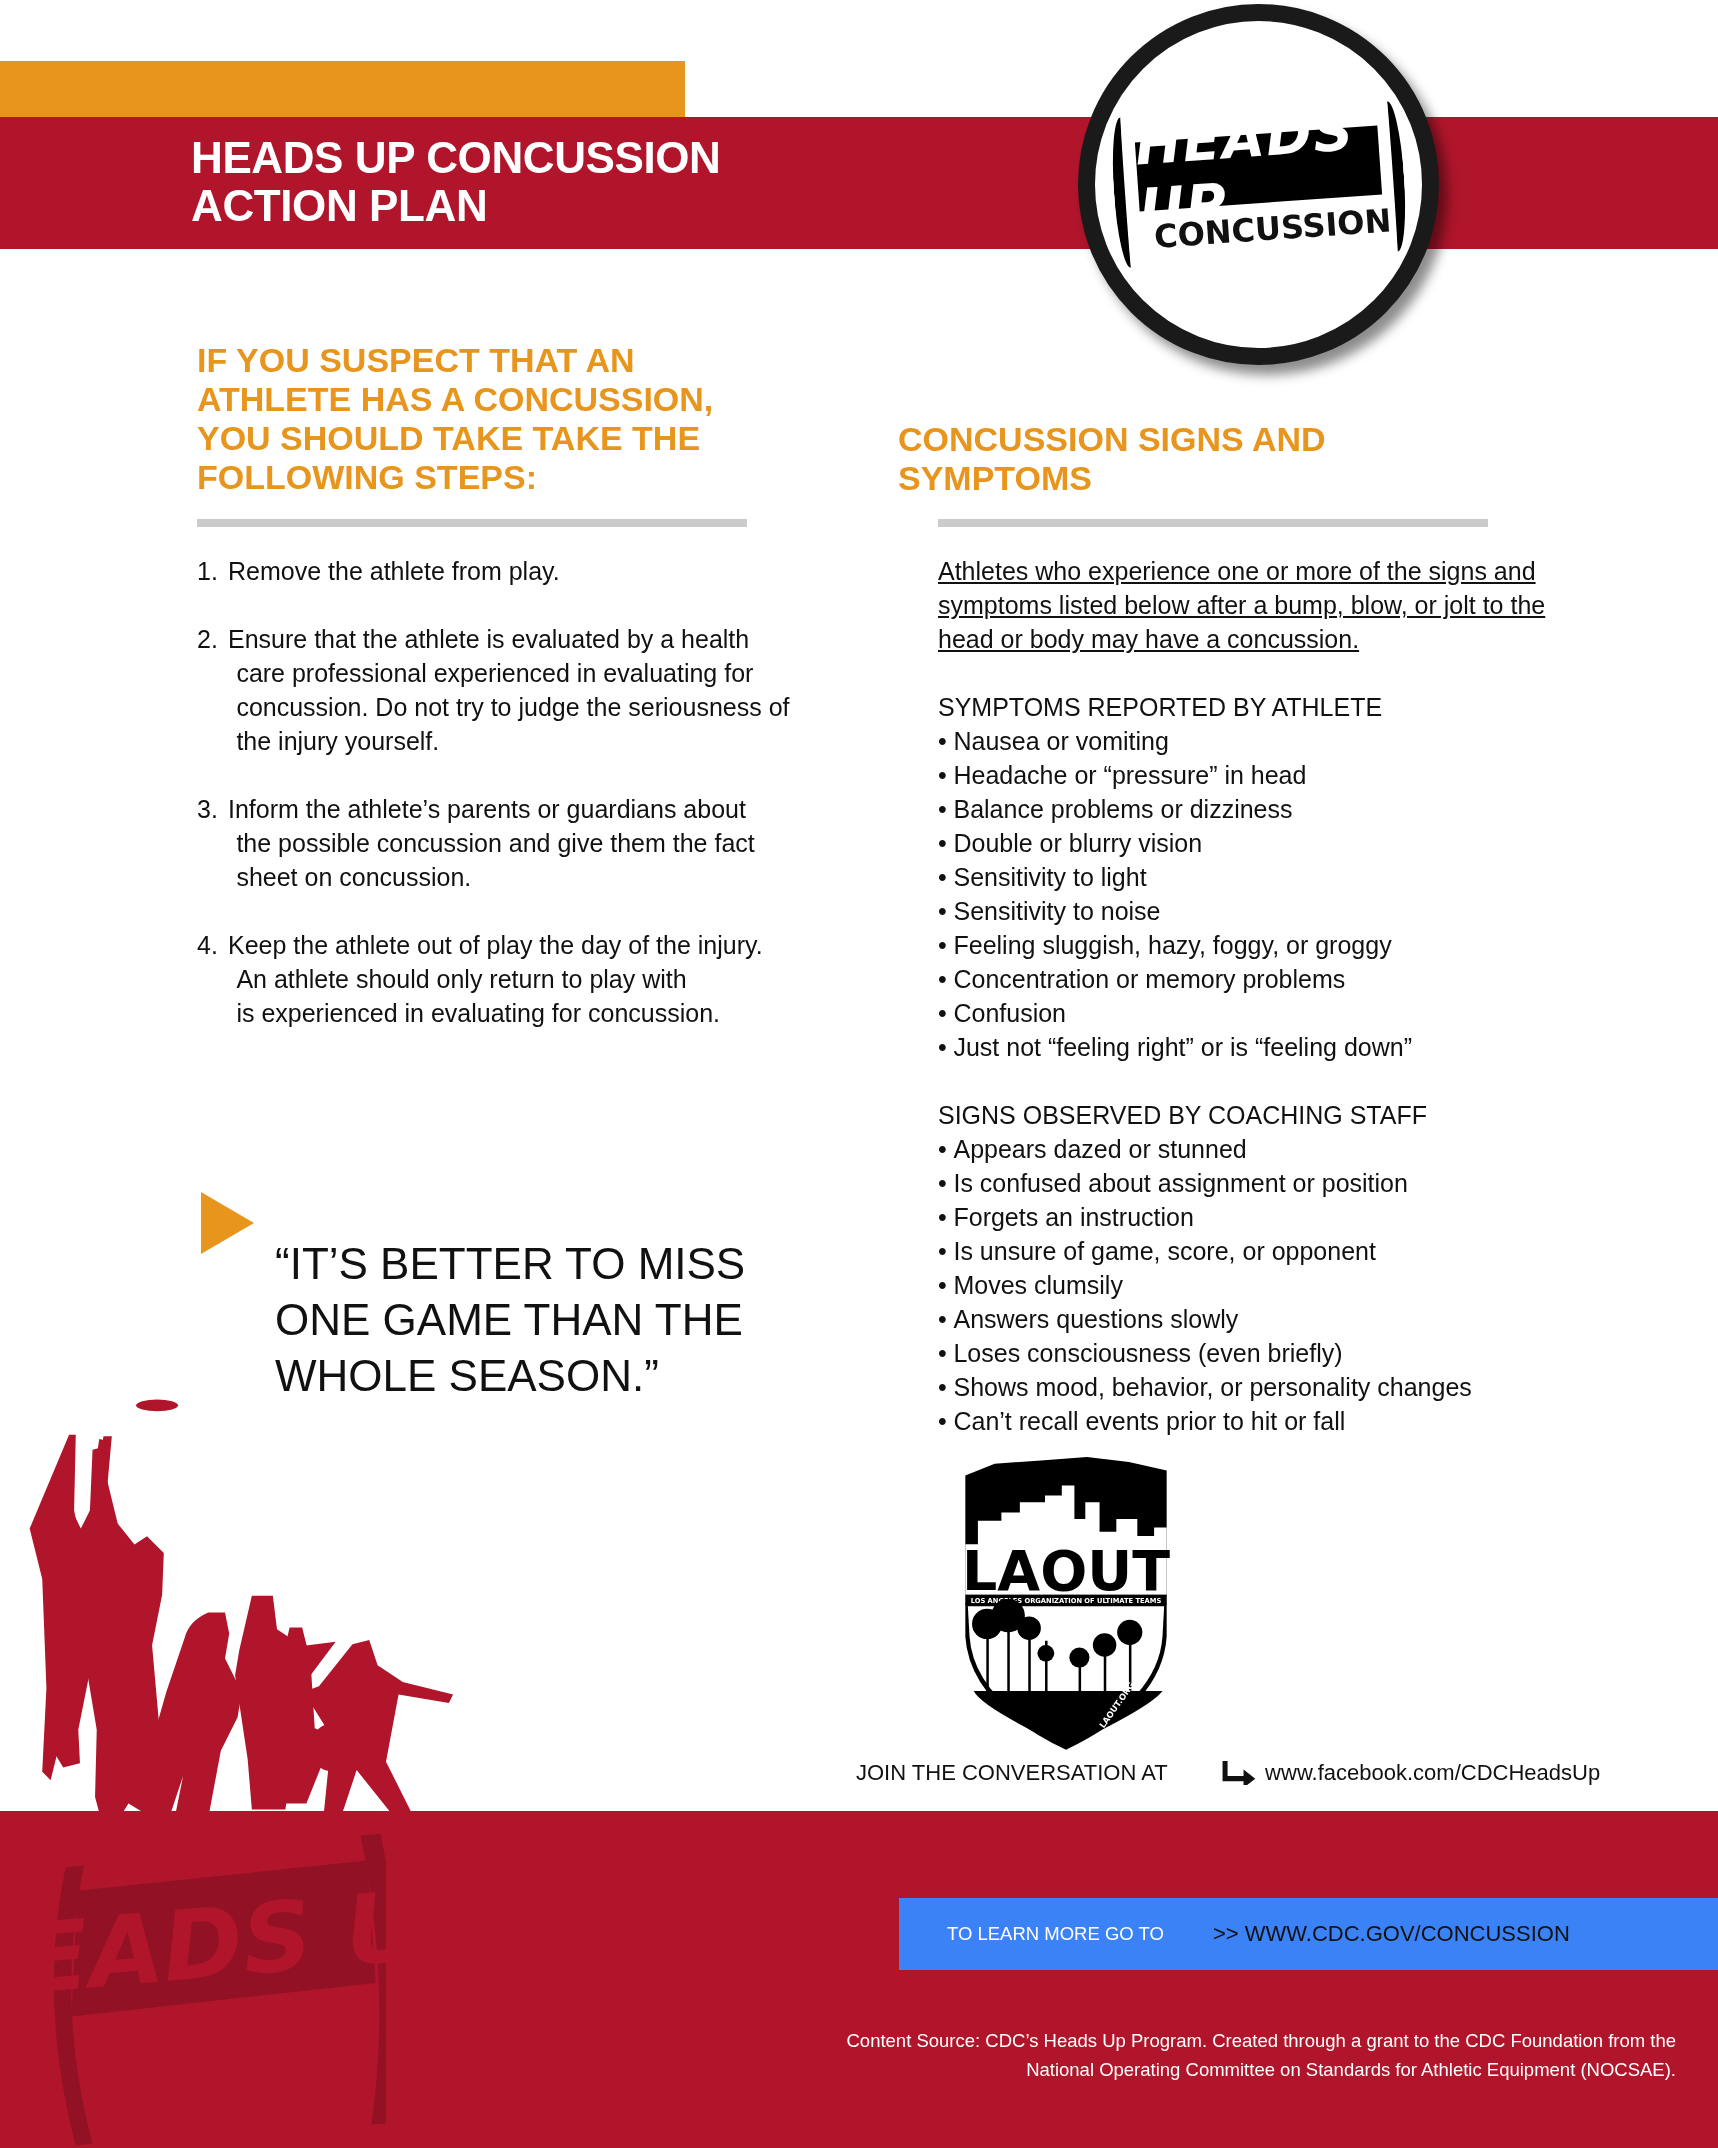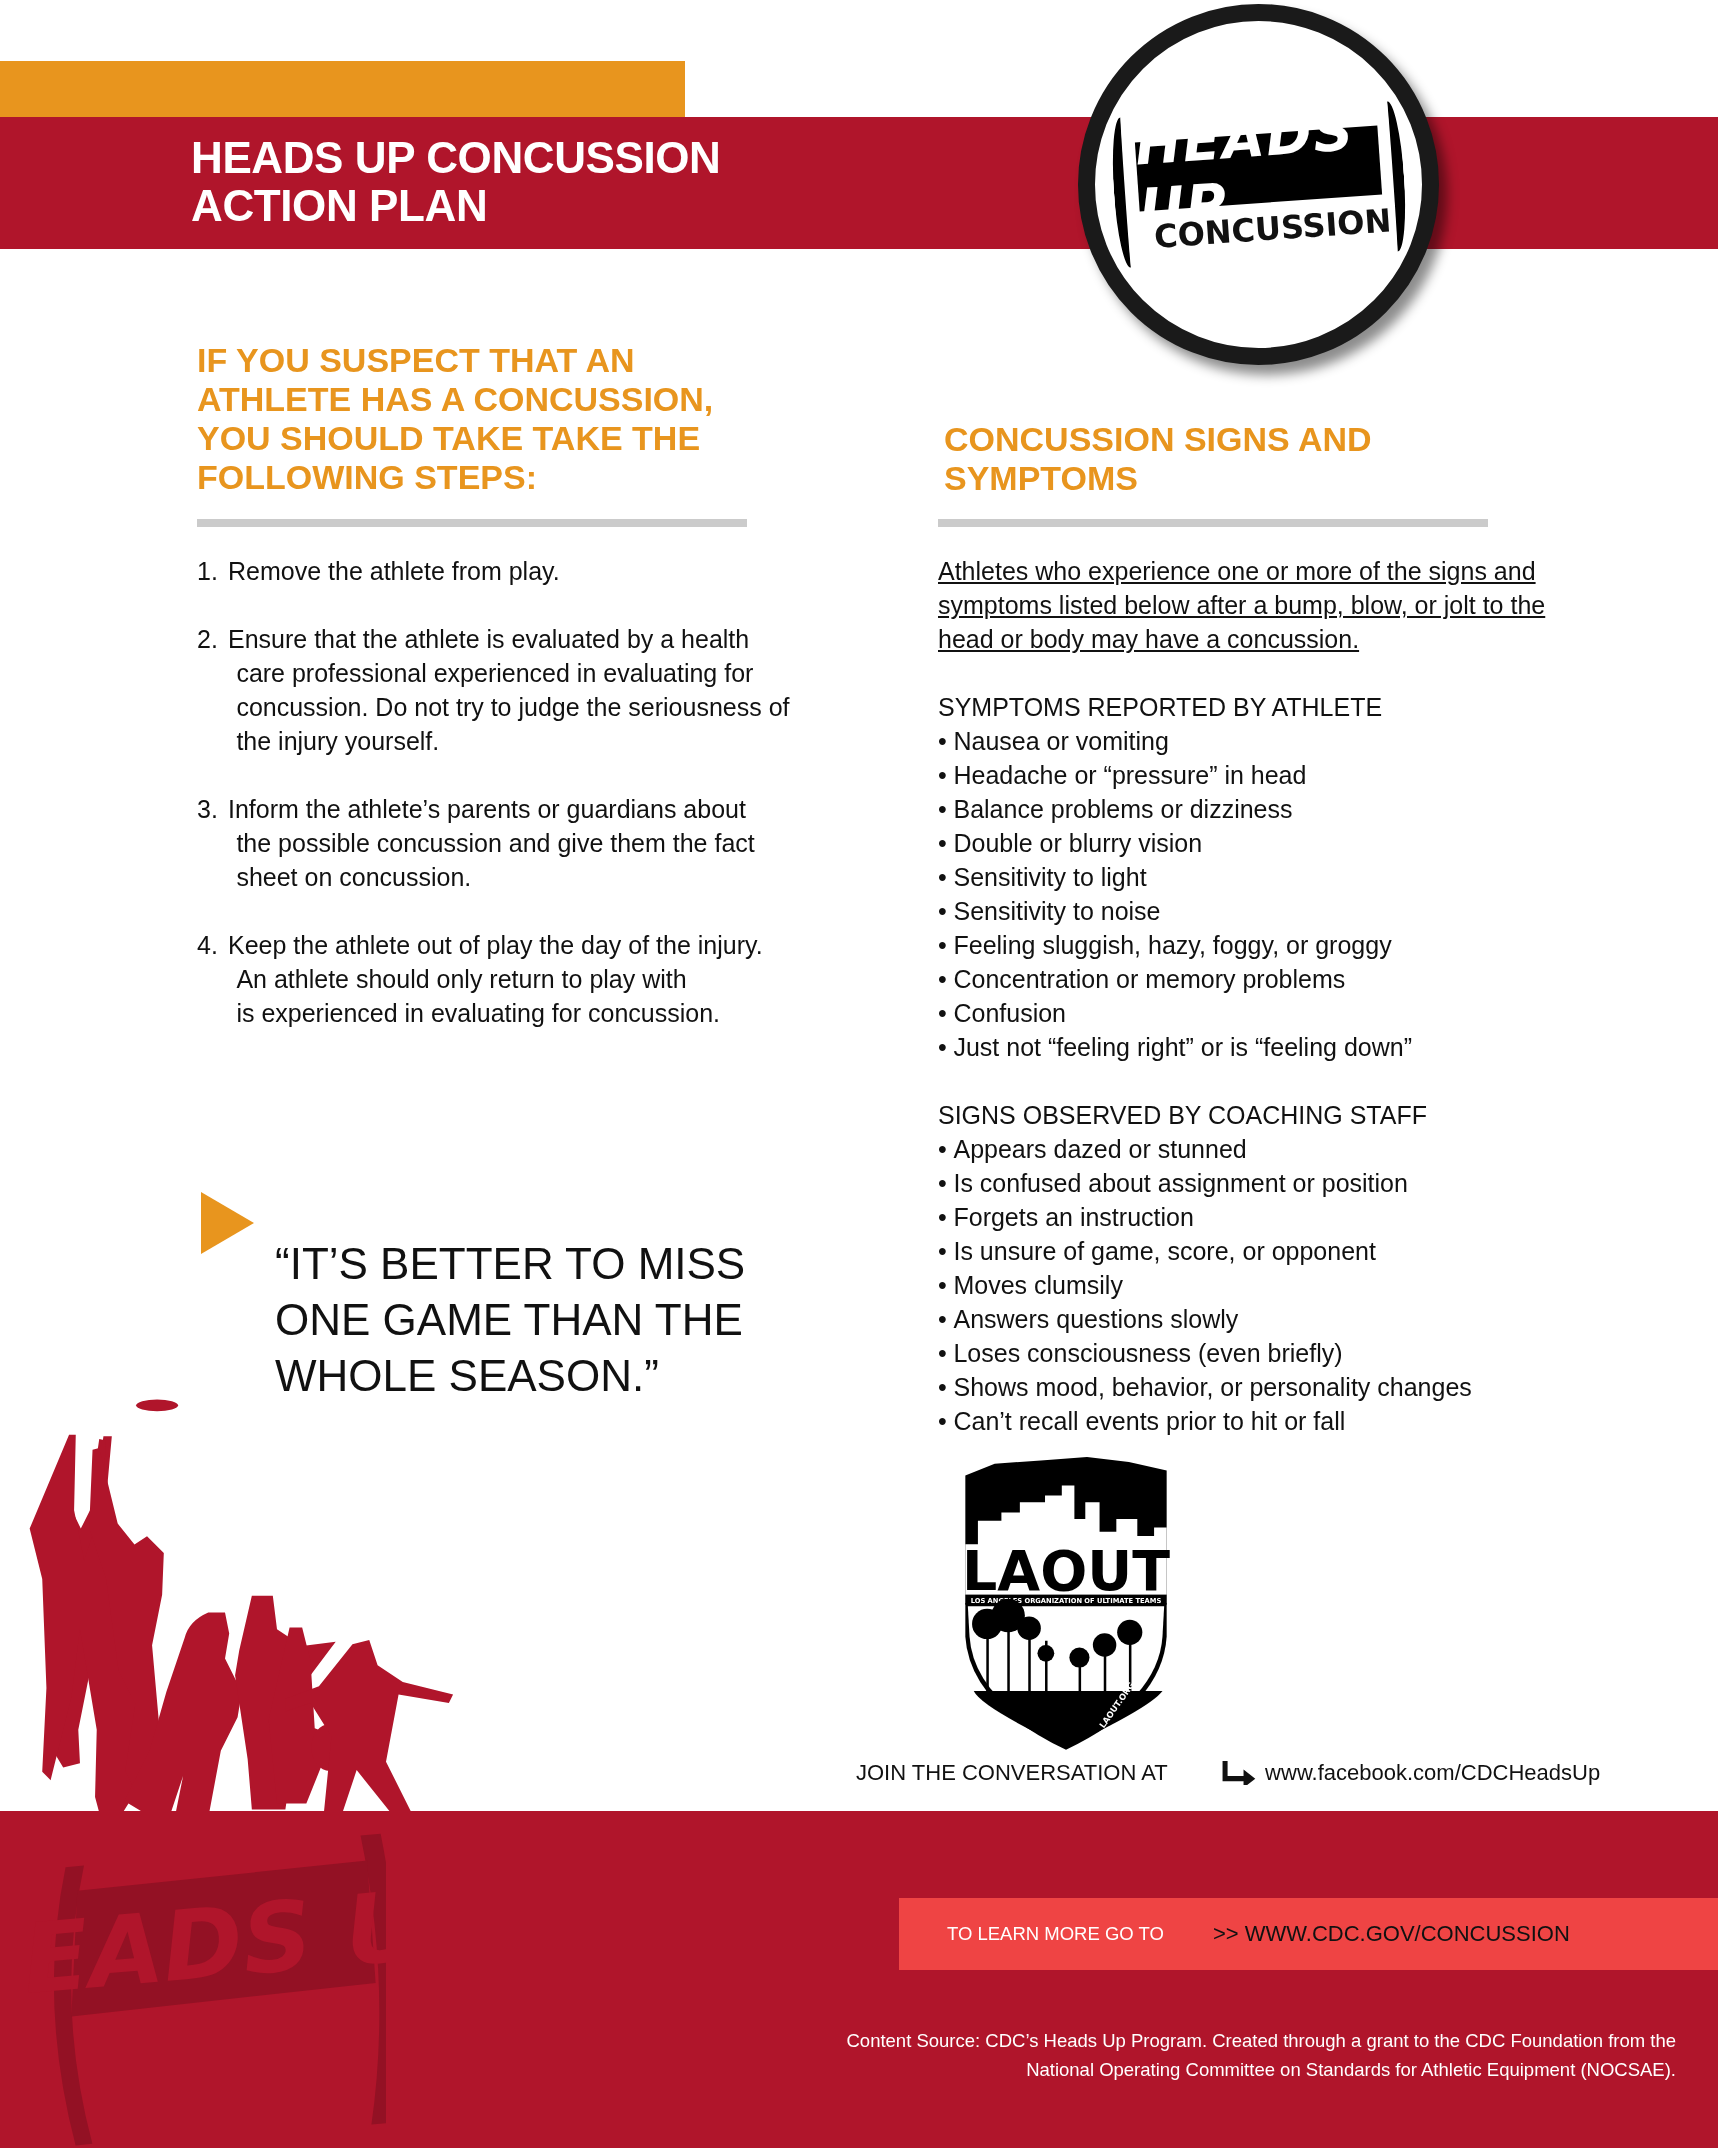--- a/index.html
+++ b/index.html
@@ -17,21 +17,21 @@
   .logo-band { position: absolute; left: 42px; top: 113px; width: 243px; height: 69px; background: #000;
     transform: rotate(-4deg); transform-origin: center; display: flex; align-items: center; justify-content: center; }
   .logo-band span { color: #fff; font-weight: bold; font-style: italic; font-size: 55px; letter-spacing: 1.7px; font-family: "DejaVu Sans", sans-serif; }
   .logo-sub { position: absolute; left: 59px; top: 189px; width: 227px; text-align: center; transform: rotate(-4deg);
     font-weight: bold; font-size: 32px; color: #111; font-family: "DejaVu Sans", sans-serif; letter-spacing: 0px; }
   .logo-bracket-l { position: absolute; left: 18.5px; top: 96px; width: 23.5px; height: 151px; border-left: 11.7px solid #000; border-radius: 50% 0 0 50% / 50% 0 0 50%; transform: rotate(-4deg); }
   .logo-bracket-r { position: absolute; right: 18.5px; top: 80px; width: 23.5px; height: 151px; border-right: 11.7px solid #000; border-radius: 0 50% 50% 0 / 0 50% 50% 0; transform: rotate(-4deg); }
 
   .section-heading { position: absolute; color: #E8951E; font-size: 34px; line-height: 39px; }
   .left-heading { left: 197px; top: 341px; }
-  .right-heading { left: 944px; top: 420px; }
+  .right-heading { left: 898px; top: 420px; }
   .rule { position: absolute; height: 8.4px; background: #CBCBCB; }
   .rule-left { left: 197px; top: 519px; width: 550px; }
   .rule-right { left: 938px; top: 519px; width: 550px; }
 
   .steps { position: absolute; left: 197px; top: 554px; width: 654px; font-size: 25px; line-height: 34px; color: #111; }
   .step { display: flex; margin-bottom: 34px; }
   .step-num { width: 31px; flex: none; }
   .step-text { flex: 1; }
   .step-text .indent { padding-left: 8.4px; }
 
@@ -52,21 +52,21 @@
   .laout { position: absolute; left: 961px; top: 1452px; width: 210px; height: 302px; }
 
   .join-row { position: absolute; top: 1760px; left: 856px; font-size: 22px; color: #111; display: flex; align-items: center; white-space: nowrap; }
   .join-label { }
   .join-arrow { margin-left: 52px; width: 37px; height: 23.5px; }
   .join-link { margin-left: 8.4px; color: #111; text-decoration: none; }
 
   .footer { position: absolute; left: 0; top: 1811px; width: 1718px; height: 337px; background: #B0152B; }
   .footer-watermark { position: absolute; left: 25px; top: 1817px; width: 361px; height: 331px; }
 
-  .cta-bar { position: absolute; left: 899px; top: 1898px; width: 820px; height: 72px; background: #ef4444; display: flex; align-items: center; }
+  .cta-bar { position: absolute; left: 899px; top: 1898px; width: 820px; height: 72px; background: #3b82f6; display: flex; align-items: center; }
   .cta-label { color: #ffffff; font-size: 18.5px; margin-left: 48px; white-space: nowrap; }
   .cta-link { color: #111; font-size: 22px; margin-left: 49px; white-space: nowrap; text-decoration: none; }
 
   .credits { position: absolute; right: 42px; top: 2027px; text-align: right; color: #ffffff; font-size: 18.5px; line-height: 28.5px; }
   .credits div { white-space: nowrap; }
 </style>
 </head>
 <body>
 
 <div class="orange-bar"></div>

